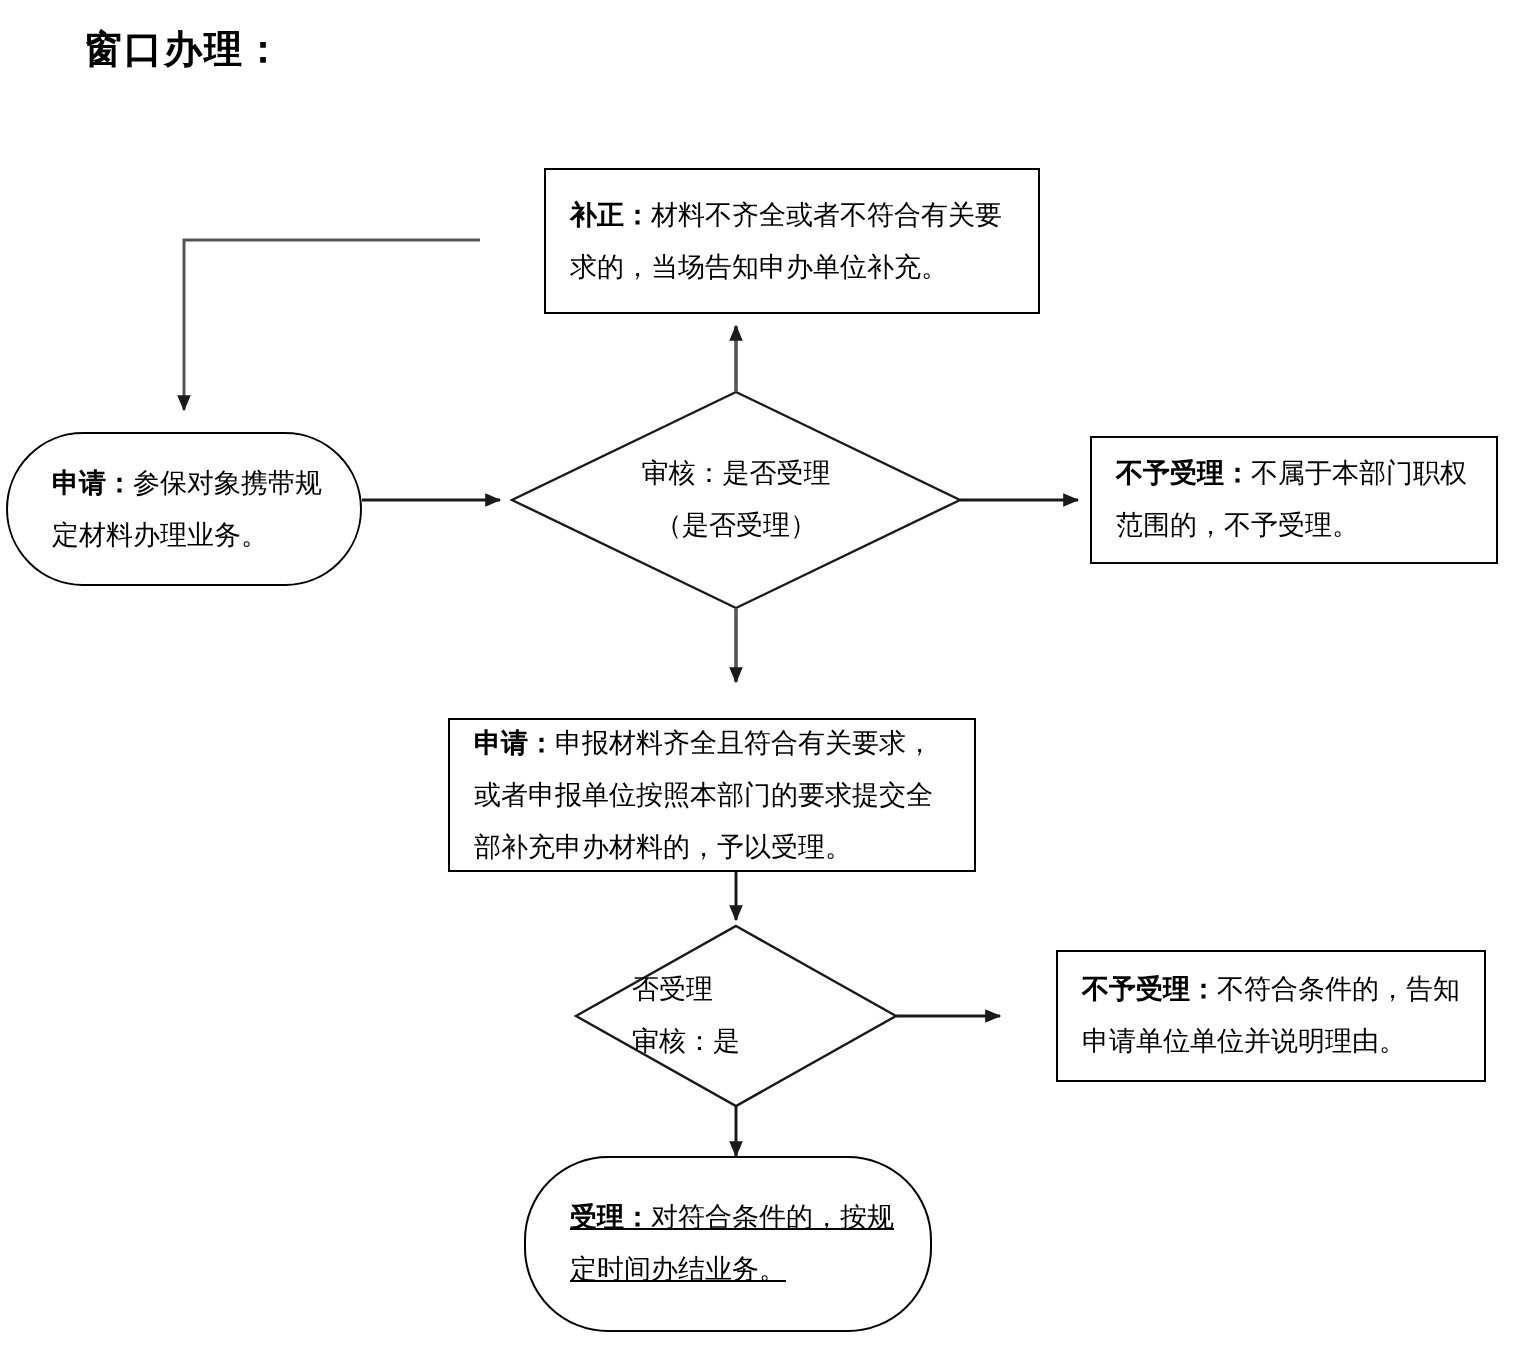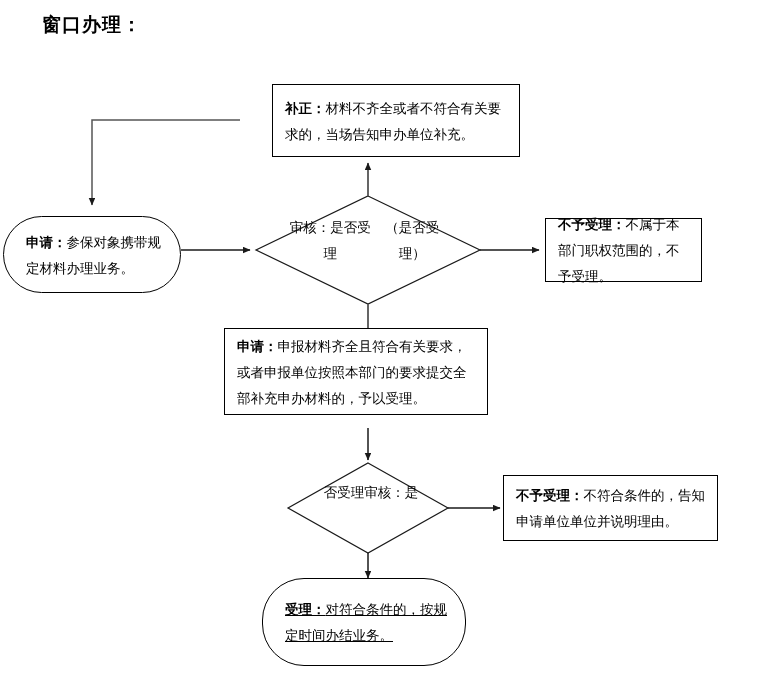--- a/index.html
+++ b/index.html
@@ -60,21 +60,21 @@
   }
   .stadium-node {
     border: 1px solid #000000;
     border-radius: 42px;
     padding: 4px 16px 4px 22px;
   }
   .diamond-label {
     position: absolute;
     box-sizing: border-box;
     display: flex;
-    flex-direction: row;
+    flex-direction: column;
     justify-content: center;
     pointer-events: none;
   }
   .diamond-label .txt {
     font-size: 13.5px;
     line-height: 26px;
     text-align: left;
   }
   .diamond-label.centered .txt { text-align: center; }
 </style>
@@ -125,40 +125,40 @@
     </div>
   </div>
 
   <div class="diamond-label centered" style="left:286px; top:214px; width:164px; height:72px;">
     <div class="txt">
       <span class="lead">审核：</span><span>是否受理</span>
     </div>
     <div class="txt">（是否受理）</div>
   </div>
 
-  <div class="node rect-node" style="left:545px; top:218px; width:157px; height:64px;">
+  <div class="node rect-node" style="left:545px; top:218px; width:204px; height:64px;">
     <div class="txt">
       <span class="lead">不予受理：</span><span>不属于本部门职权范围的，不予受理。</span>
     </div>
   </div>
 
-  <div class="node rect-node" style="left:224px; top:328px; width:264px; height:87px;justify-content:center;">
+  <div class="node rect-node" style="left:224px; top:359px; width:264px; height:77px;justify-content:center;">
     <div class="txt">
       <span class="lead">申请：</span><span>申报材料齐全且符合有关要求，或者申报单位按照本部门的要求提交全部补充申办材料的，予以受理。</span>
     </div>
   </div>
 
   <div class="diamond-label" style="left:316px; top:479px; width:110px; height:58px;">
     <div class="txt">否受理</div>
     <div class="txt">
       <span class="lead">审核：</span><span>是</span>
     </div>
   </div>
 
-  <div class="node rect-node" style="left:503px; top:475px; width:215px; height:66px;">
+  <div class="node rect-node" style="left:528px; top:475px; width:215px; height:66px;font-family:Liberation Serif, serif;">
     <div class="txt">
       <span class="lead">不予受理：</span><span>不符合条件的，告知申请单位单位并说明理由。</span>
     </div>
   </div>
 
   <div class="node stadium-node" style="left:262px; top:578px; width:204px; height:88px;text-decoration:underline;">
     <div class="txt">
       <span class="lead">受理：</span><span>对符合条件的，按规定时间办结业务。</span>
     </div>
   </div>

